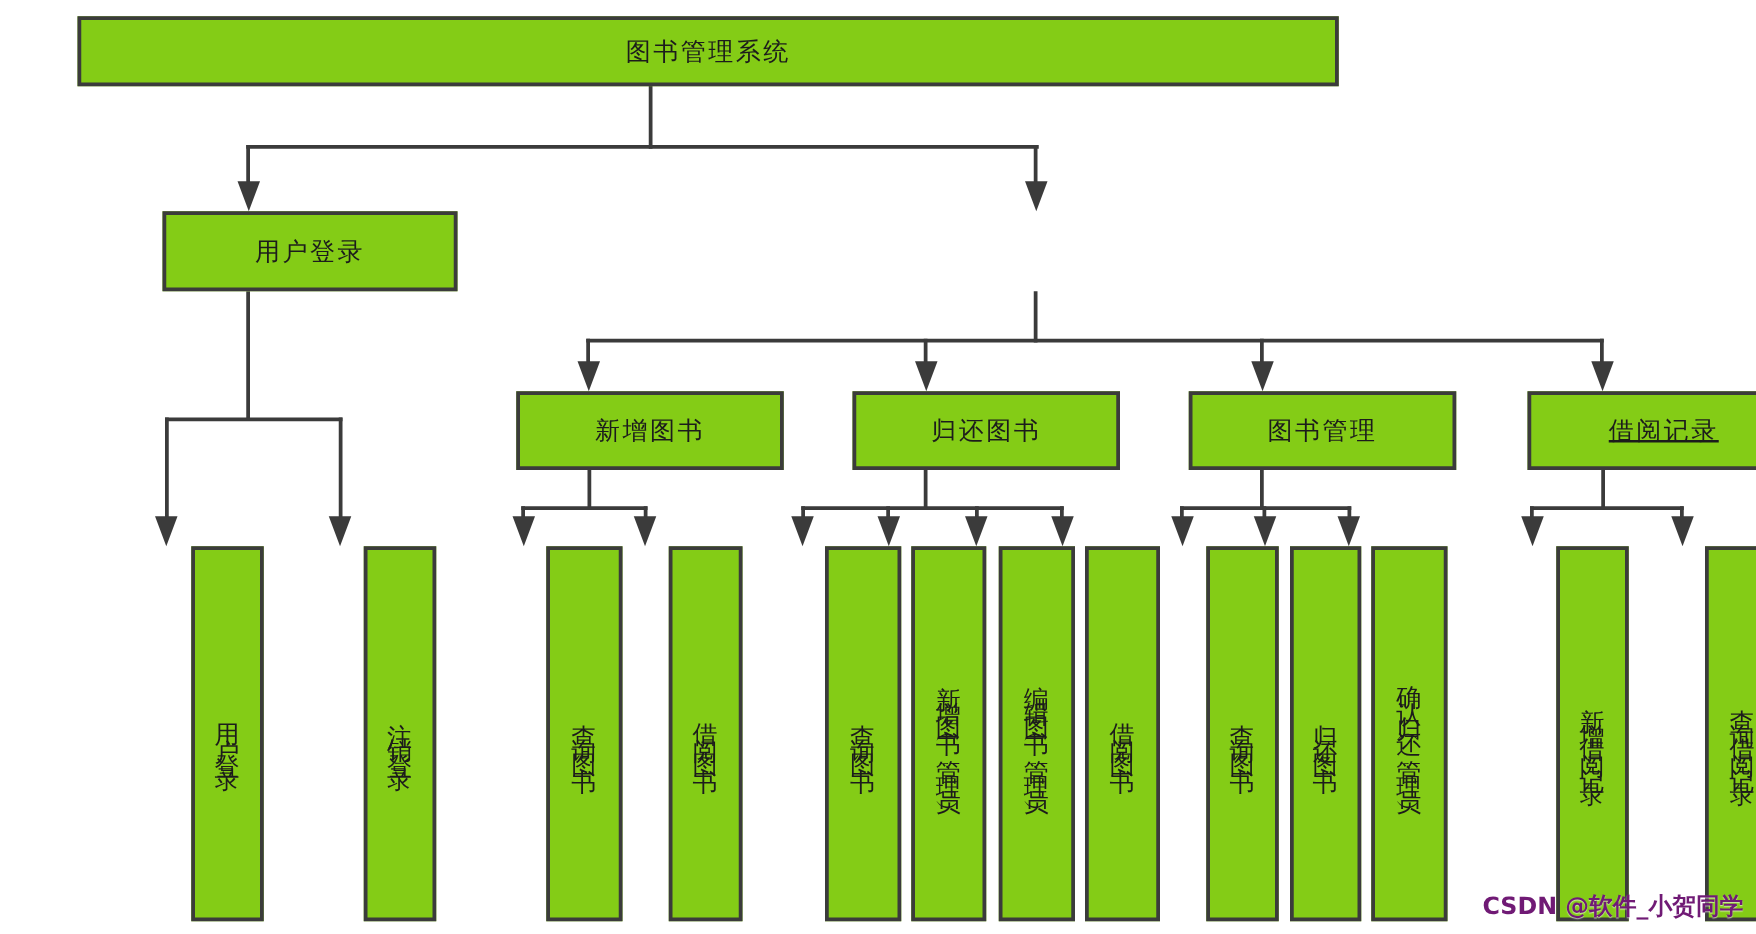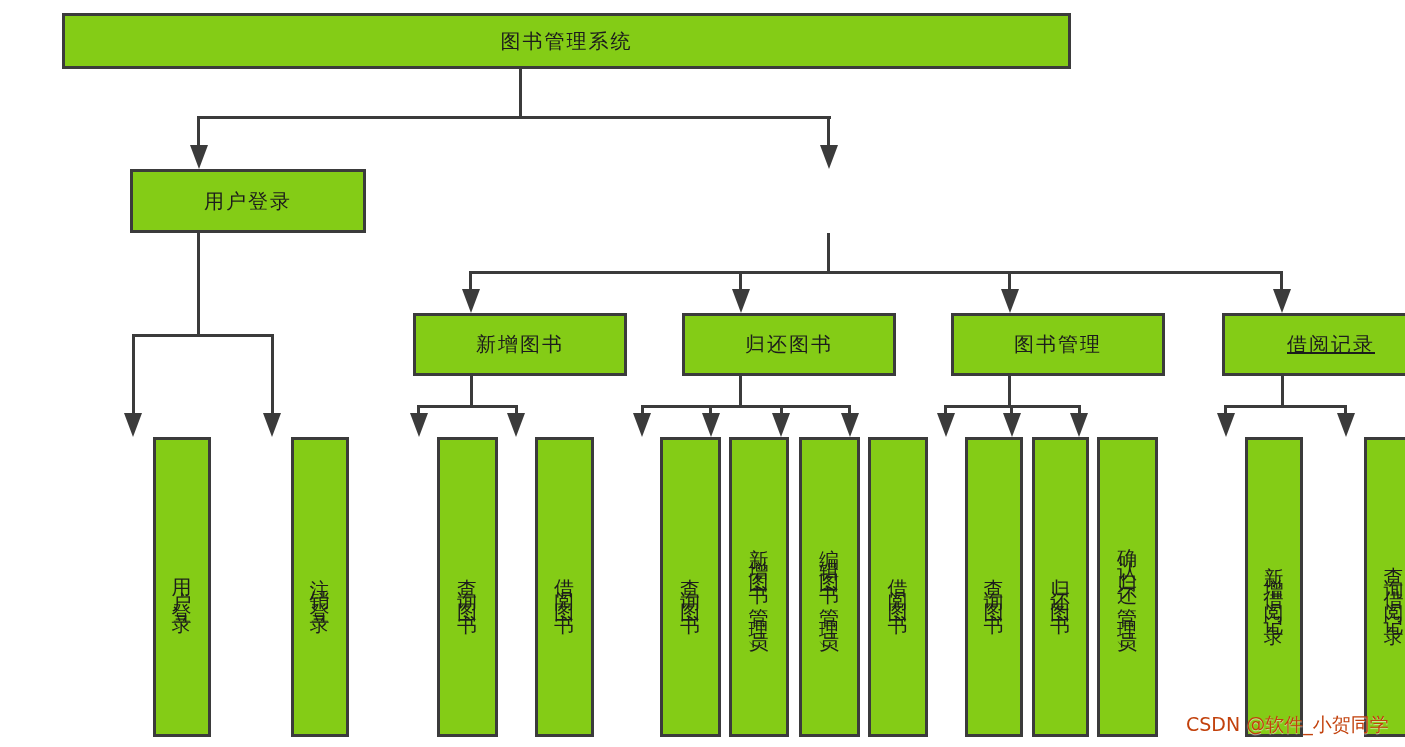--- a/index.html
+++ b/index.html
@@ -18,22 +18,23 @@
     letter-spacing:12px; font-size:20px; line-height:1;
   }
   .hline, .vline { position:absolute; background:#3b3b3b; z-index:1; }
   .arrow {
     position:absolute; width:0; height:0; z-index:1;
     border-left:9px solid transparent; border-right:9px solid transparent;
     border-top:24px solid #3b3b3b;
   }
   .watermark {
     position:absolute; left:1186px; top:712px; z-index:5;
-    font-size:19px; color:#c2410c; white-space:nowrap;
+    font-size:19px; color:#701a75; white-space:nowrap;
     text-shadow:0 1px 1px rgba(255,255,255,0.65);
+    font-weight:bold;
   }
 </style>
 </head>
 <body>
 
 <div class="stage">
 
   <div class="box" style="left:14px; top:13px; width:1009px; height:56px;">
     <span>图书管理系统</span>
   </div>

